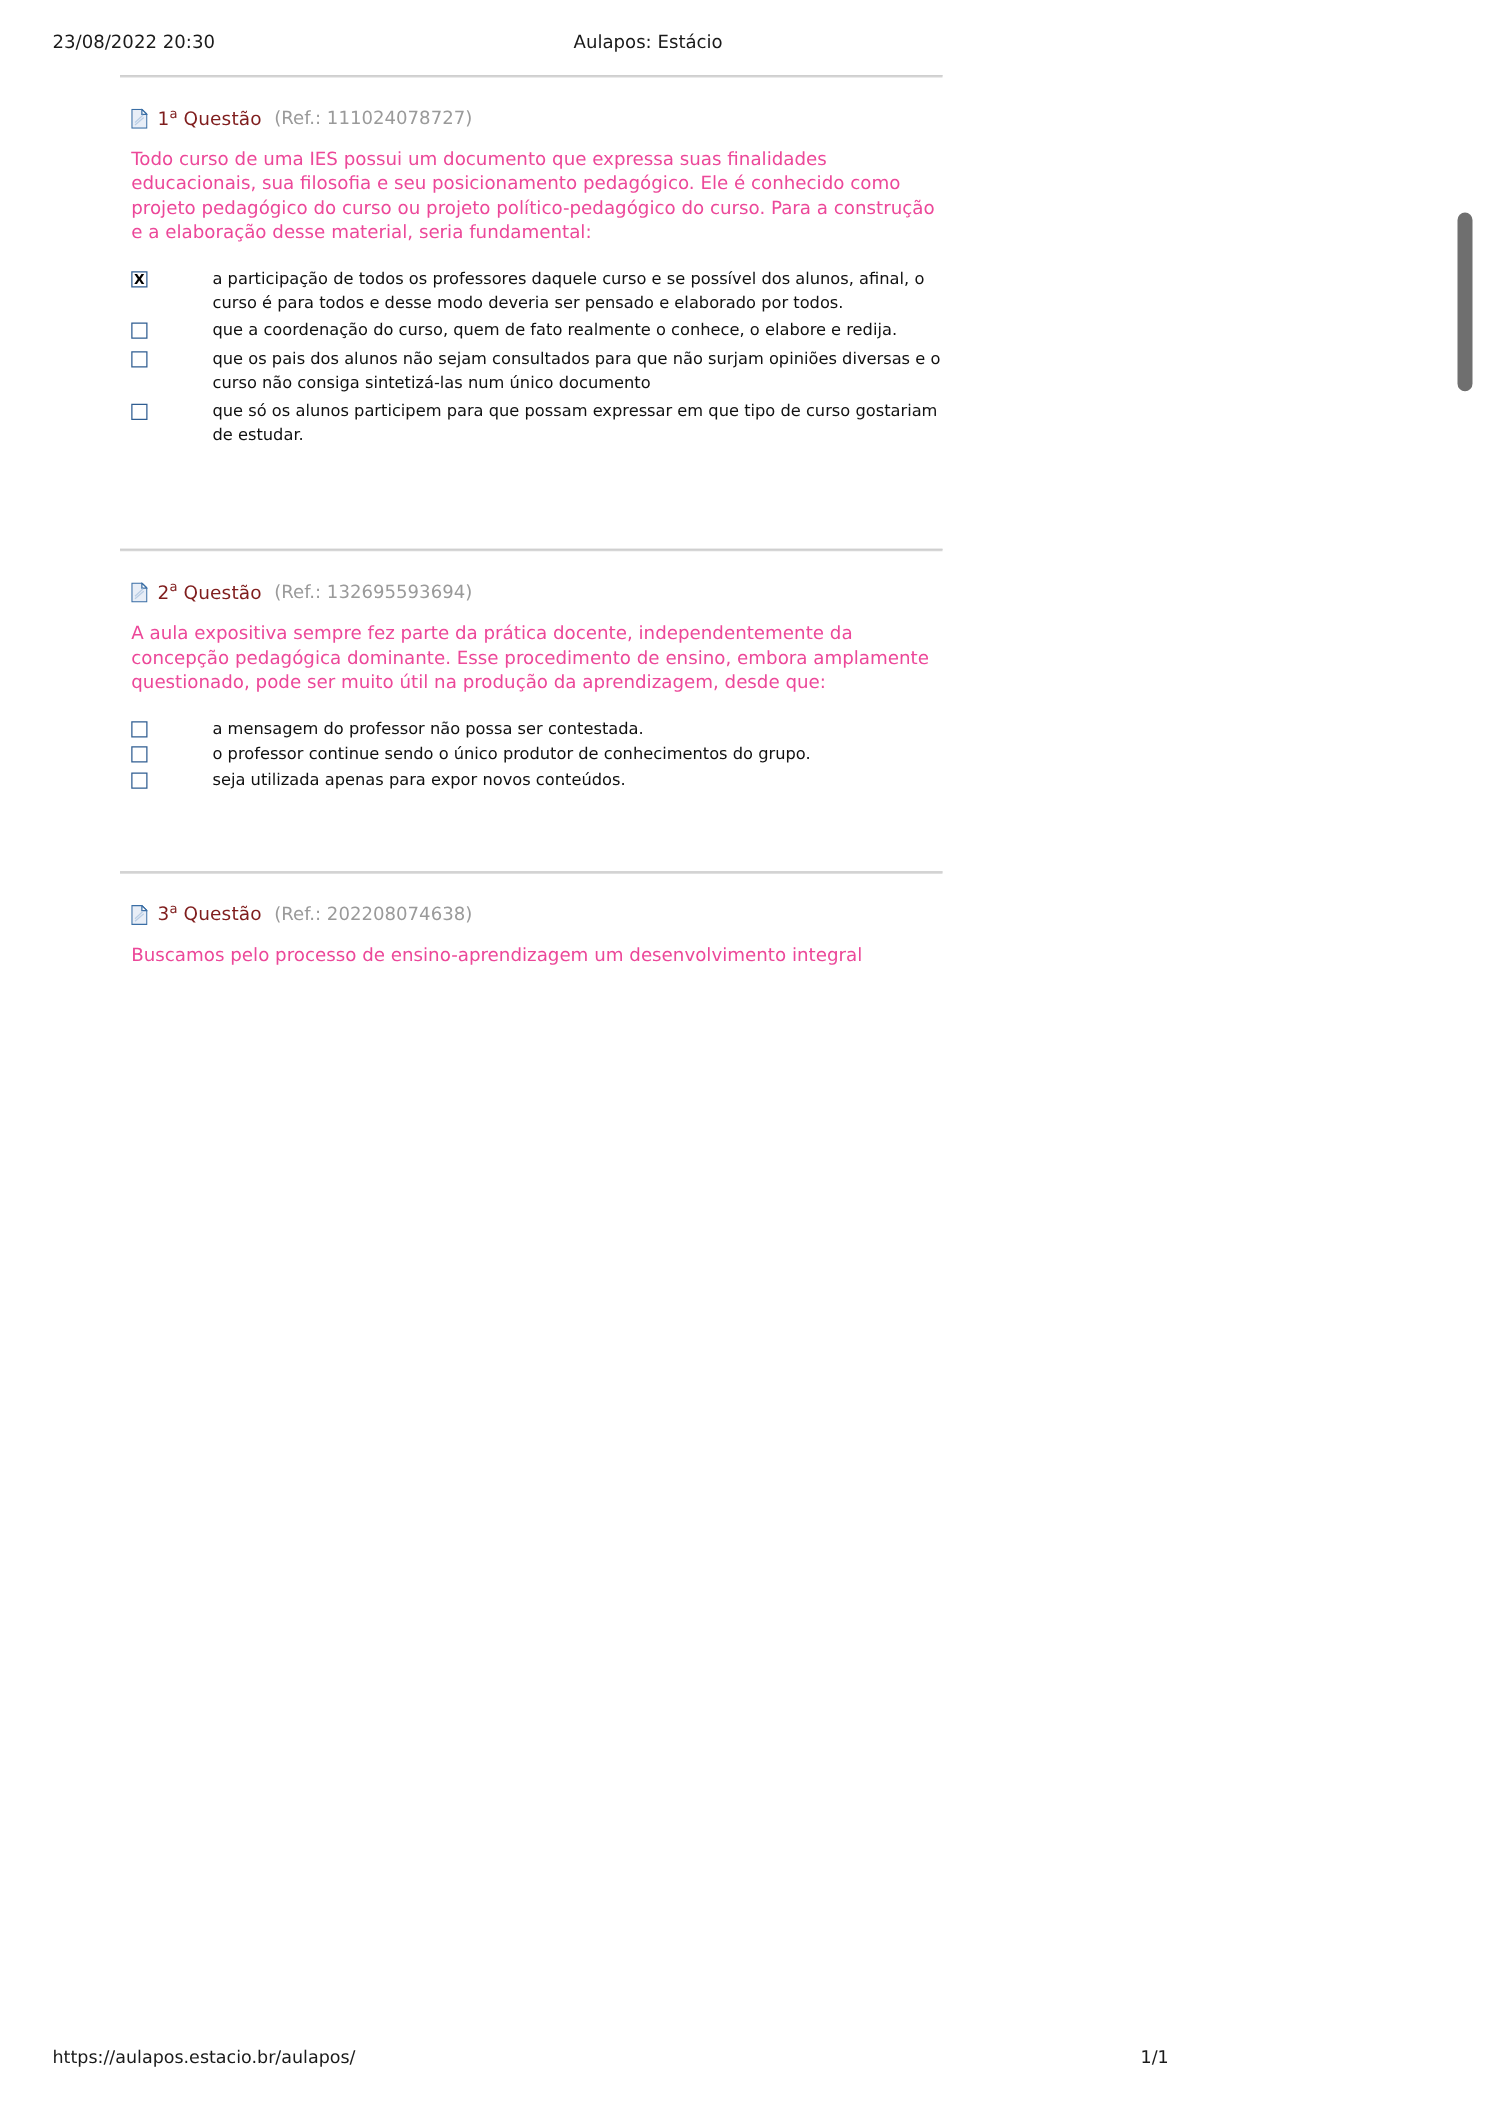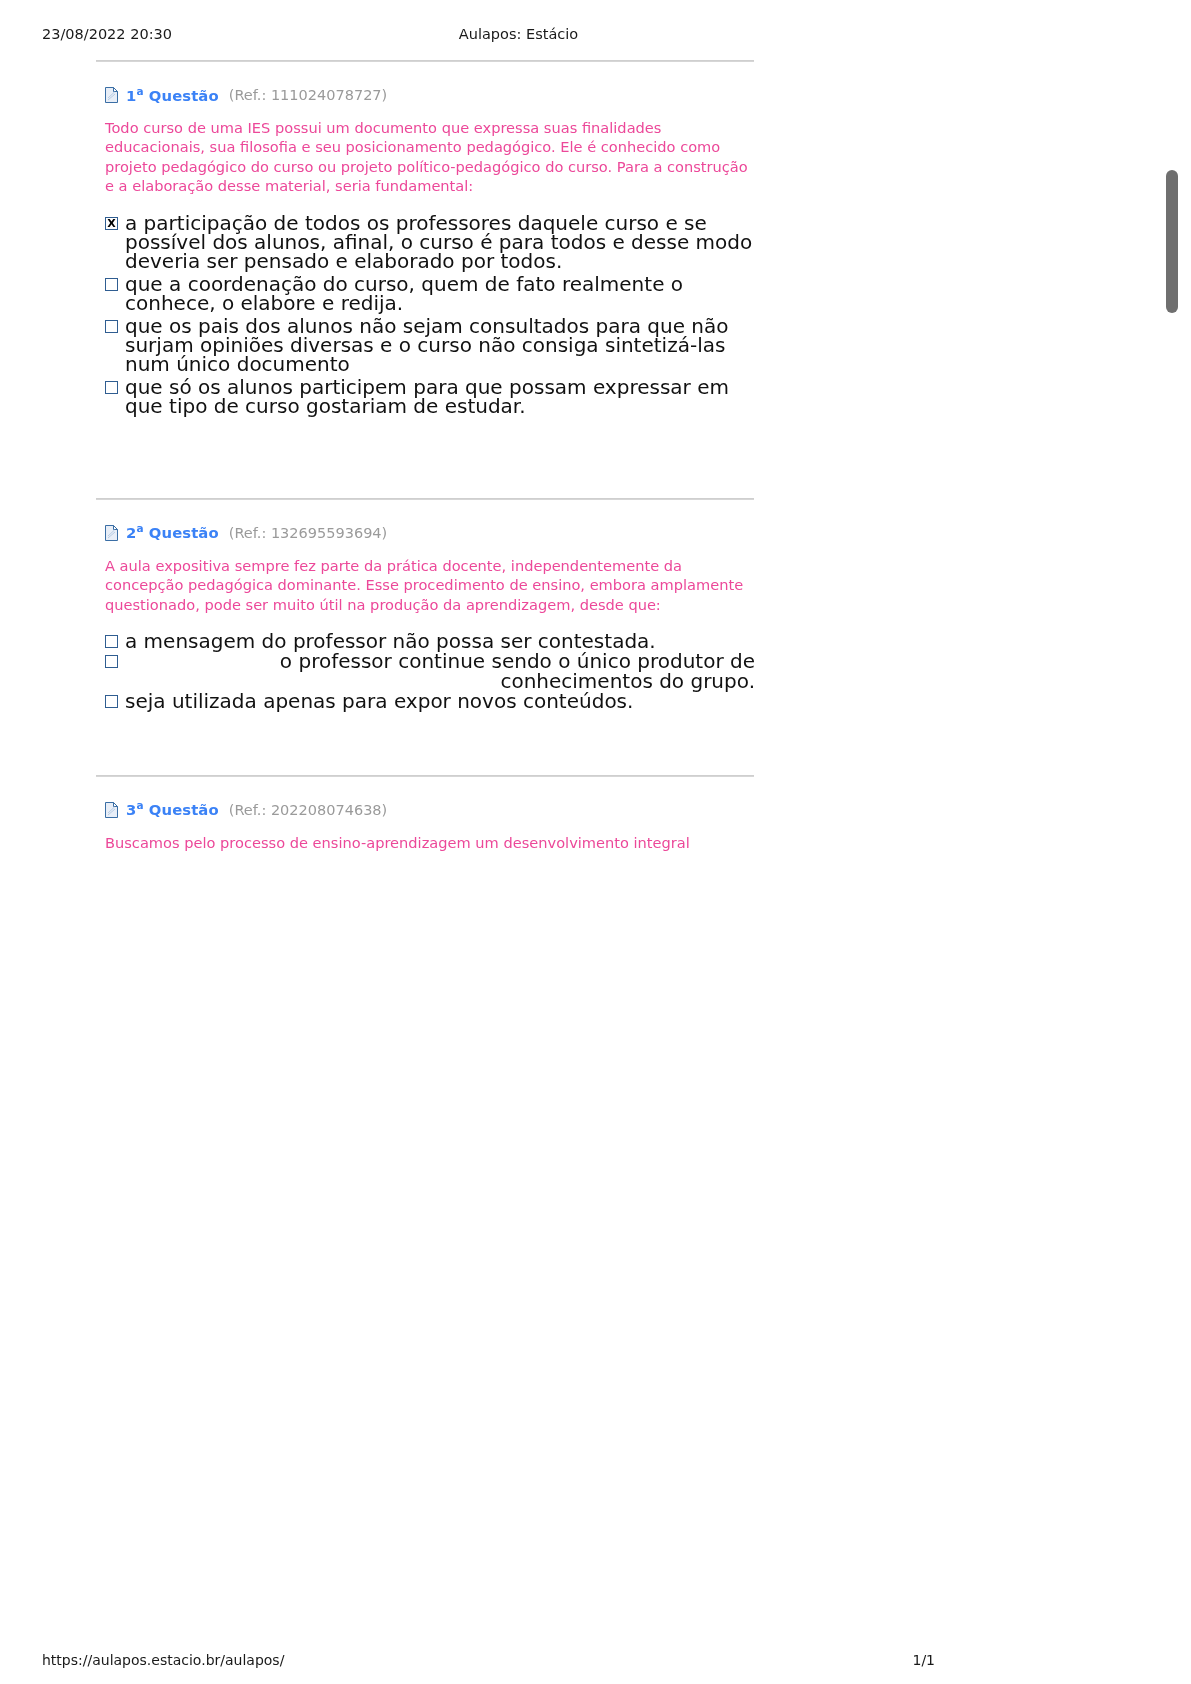--- a/index.html
+++ b/index.html
@@ -75,22 +75,22 @@
     display: inline-block;
     width: 13px;
     height: 16px;
     position: relative;
     flex: 0 0 auto;
   }
   .doc-icon svg { display: block; }
 
   .q-label {
     font-size: 14.8px;
-    font-weight: bold;
-    color: #3b82f6;
+    font-weight: normal;
+    color: #7f1d1d;
     letter-spacing: 0.1px;
     white-space: nowrap;
   }
   .q-label sup {
     font-size: 10.5px;
     vertical-align: super;
     line-height: 0;
   }
   .q-ref {
     font-size: 14.5px;
@@ -140,24 +140,25 @@
     content: "X";
     position: absolute;
     left: 0;
     right: 0;
     top: -1px;
     font-size: 11px;
     line-height: 13px;
   }
 
   .option-text {
-    font-size: 20px;
+    font-size: 13px;
     line-height: 19.4px;
     color: #111;
     max-width: 630px;
+    margin-left: 45px;
   }
 
   .spacer-lg { height: 78px; }
   .spacer-md { height: 62px; }
 
   
   .scrollbar-track {
     position: absolute;
     right: 12px;
     top: 0px;
@@ -171,21 +172,21 @@
     top: 170px;
     width: 12px;
     height: 143px;
     background: #6f6f6f;
     border-radius: 6px;
   }
 
   
   .page-footer {
     position: absolute;
-    bottom: 12px;
+    bottom: 26px;
     left: 0;
     width: 977px;
     height: 20px;
     font-size: 14px;
     color: #1a1a1a;
   }
   .page-footer .ftr-url {
     position: absolute;
     left: 42px;
     top: 0;

